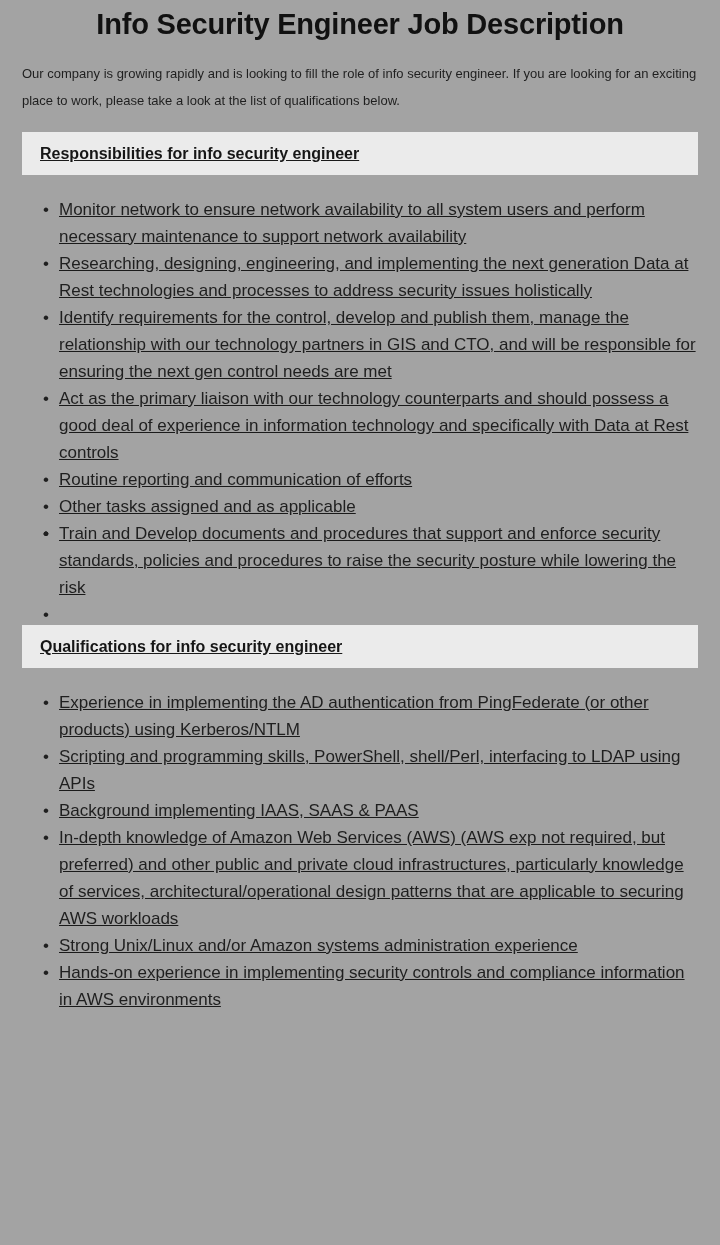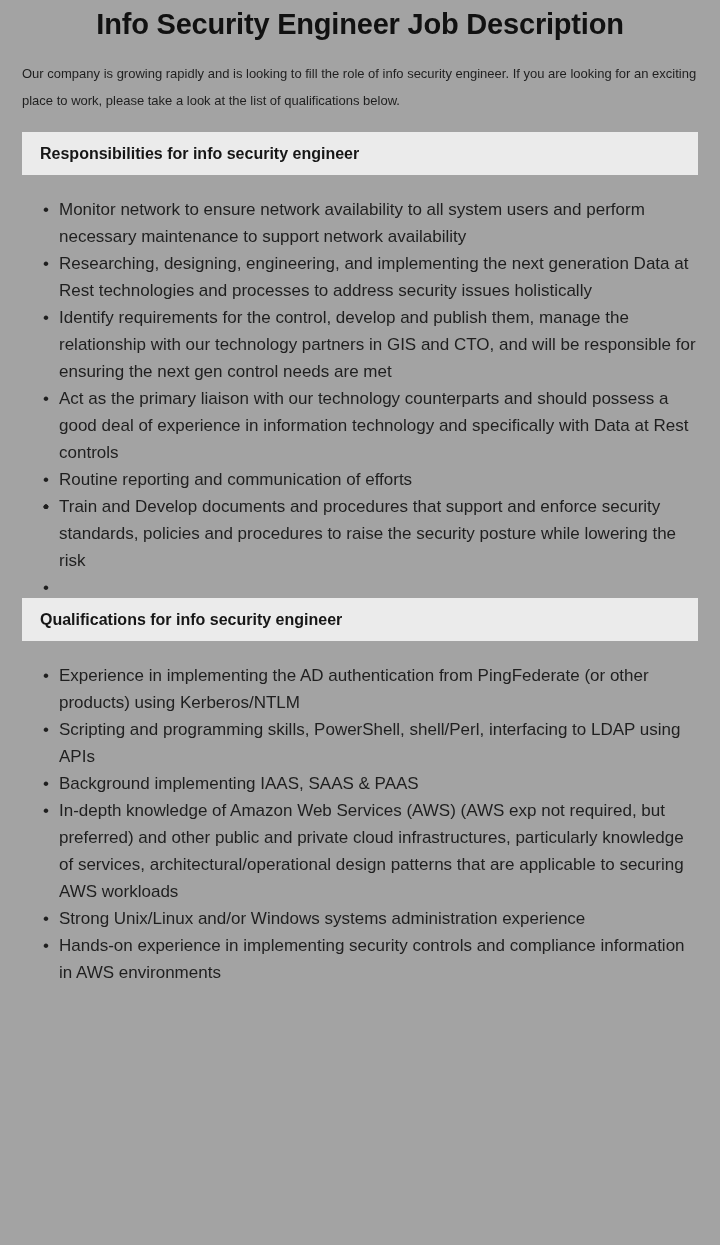--- a/index.html
+++ b/index.html
@@ -39,20 +39,21 @@
   .intro {
     margin: 0;
     padding: 18px 22px 0 22px;
     font-size: 13px;
     line-height: 27px;
     color: #1f1f1f;
   }
 
   .section {
     margin-top: 0;
+    text-decoration: underline;
   }
 
   .section-header {
     background: #ebebeb;
     margin: 0 22px;
     padding: 12px 0 12px 18px;
     box-sizing: border-box;
     font-size: 16px;
     font-weight: bold;
     color: #161616;
@@ -102,36 +103,36 @@
   <div id="sections-root">
       <div class="section">
         <div class="section-header">Responsibilities for info security engineer</div>
         <div class="list-spacer-top"></div>
         <ul class="section-list">
           <li><span class="bullet">•</span><span>Monitor network to ensure network availability to all system users and perform necessary maintenance to support network availability</span></li>
           <li><span class="bullet">•</span><span>Researching, designing, engineering, and implementing the next generation Data at Rest technologies and processes to address security issues holistically</span></li>
           <li><span class="bullet">•</span><span>Identify requirements for the control, develop and publish them, manage the relationship with our technology partners in GIS and CTO, and will be responsible for ensuring the next gen control needs are met</span></li>
           <li><span class="bullet">•</span><span>Act as the primary liaison with our technology counterparts and should possess a good deal of experience in information technology and specifically with Data at Rest controls</span></li>
           <li><span class="bullet">•</span><span>Routine reporting and communication of efforts</span></li>
-          <li><span class="bullet">•</span></li>
+          <li><span class="bullet">•</span><span>Other tasks assigned and as applicable</span></li>
           <li><span class="bullet">•</span></li>
           <li><span class="bullet">•</span></li>
           <li><span class="bullet">•</span><span>Train and Develop documents and procedures that support and enforce security standards, policies and procedures to raise the security posture while lowering the risk</span></li>
           <li><span class="bullet">•</span></li>
         </ul>
         <div class="list-spacer-bottom"></div>
       </div>
       <div class="section">
         <div class="section-header">Qualifications for info security engineer</div>
         <div class="list-spacer-top"></div>
         <ul class="section-list">
           <li><span class="bullet">•</span><span>Experience in implementing the AD authentication from PingFederate (or other products) using Kerberos/NTLM</span></li>
           <li><span class="bullet">•</span><span>Scripting and programming skills, PowerShell, shell/Perl, interfacing to LDAP using APIs</span></li>
           <li><span class="bullet">•</span><span>Background implementing IAAS, SAAS &amp; PAAS</span></li>
           <li><span class="bullet">•</span><span>In-depth knowledge of Amazon Web Services (AWS) (AWS exp not required, but preferred) and other public and private cloud infrastructures, particularly knowledge of services, architectural/operational design patterns that are applicable to securing AWS workloads</span></li>
-          <li><span class="bullet">•</span><span>Strong Unix/Linux and/or Windows systems administration experience</span></li>
+          <li><span class="bullet">•</span><span>Strong Unix/Linux and/or Amazon systems administration experience</span></li>
           <li><span class="bullet">•</span><span>Hands-on experience in implementing security controls and compliance information in AWS environments</span></li>
         </ul>
         <div class="list-spacer-bottom"></div>
       </div>
     </div>
 
 </div>
 
 </body></html>

